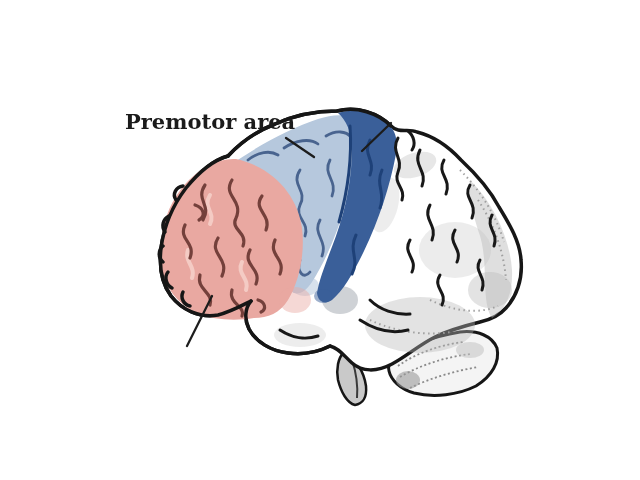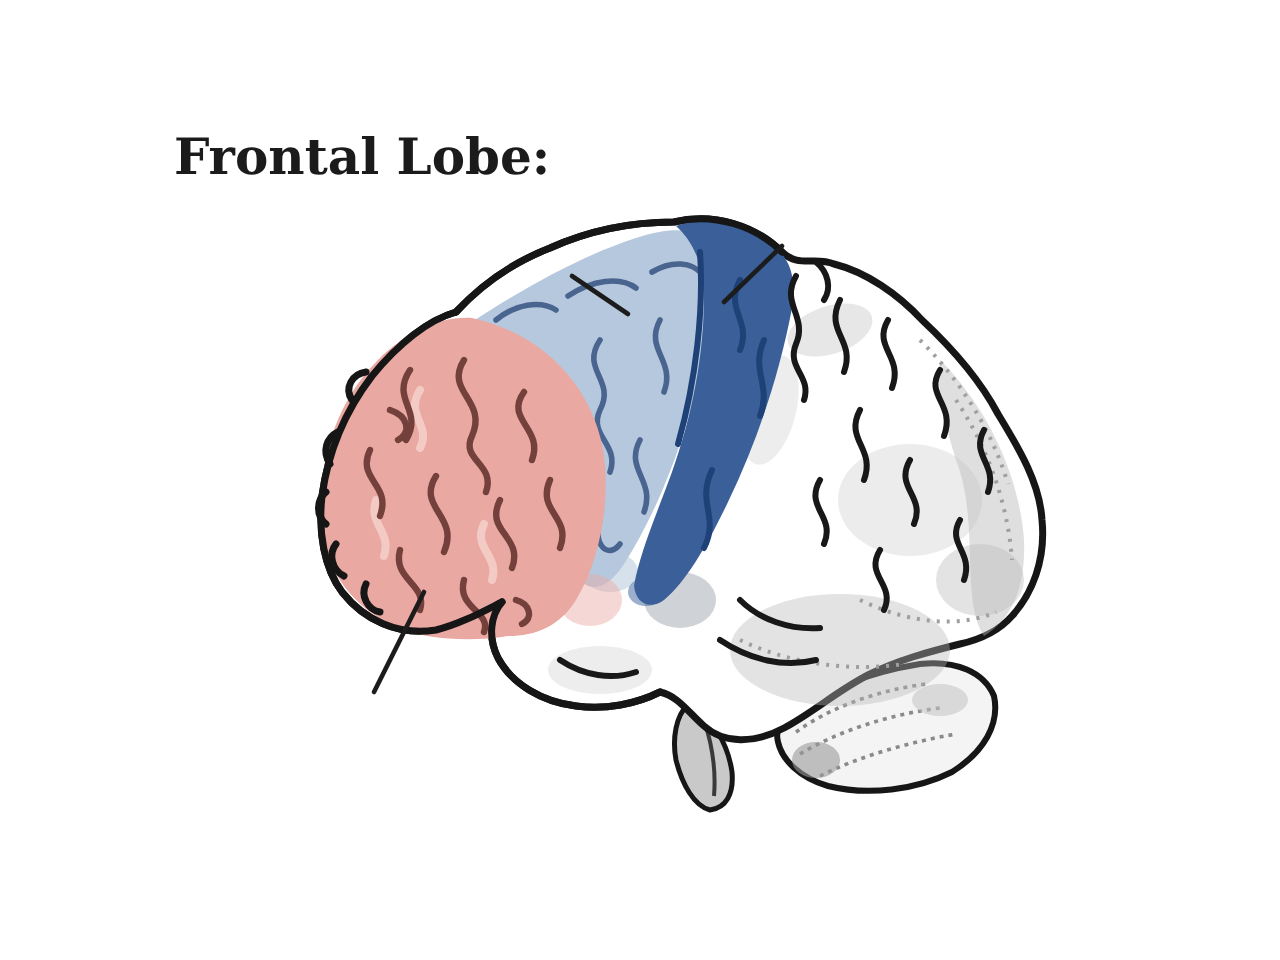--- a/index.html
+++ b/index.html
@@ -154,15 +154,15 @@
       <path d="M190 306 C184 305,180 298,183 292"></path>
     </g>
 
     <g stroke="#1c1c1c" stroke-width="2.3" stroke-linecap="round">
       <line x1="286" y1="138" x2="314" y2="157"></line>
       <line x1="391" y1="123" x2="362" y2="151"></line>
       <line x1="212" y1="296" x2="187" y2="346"></line>
     </g>
   </svg>
 
-  <div class="lbl lbl-title">Frontal Lobe:</div>
+  <div class="lbl lbl-premotor">Premotor area</div>
 
 </div>
 
 </body></html>

